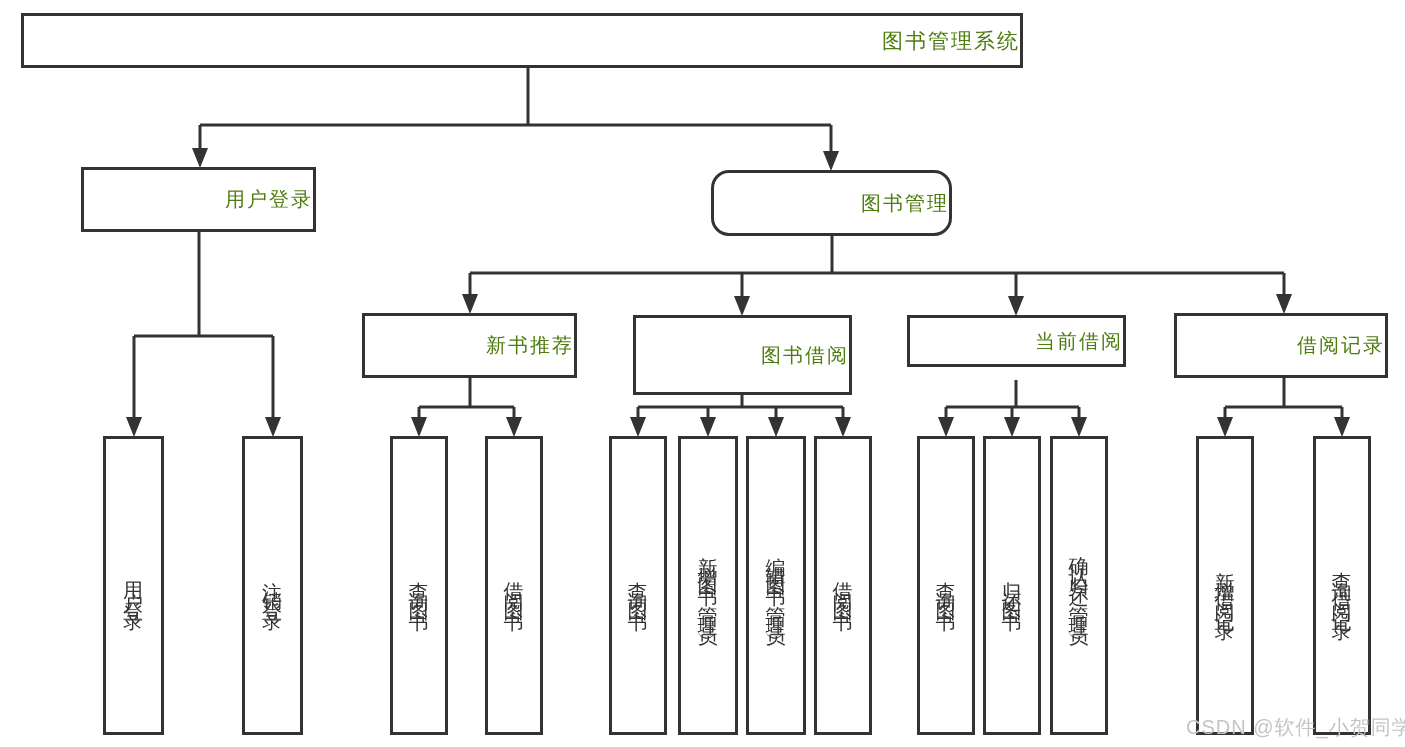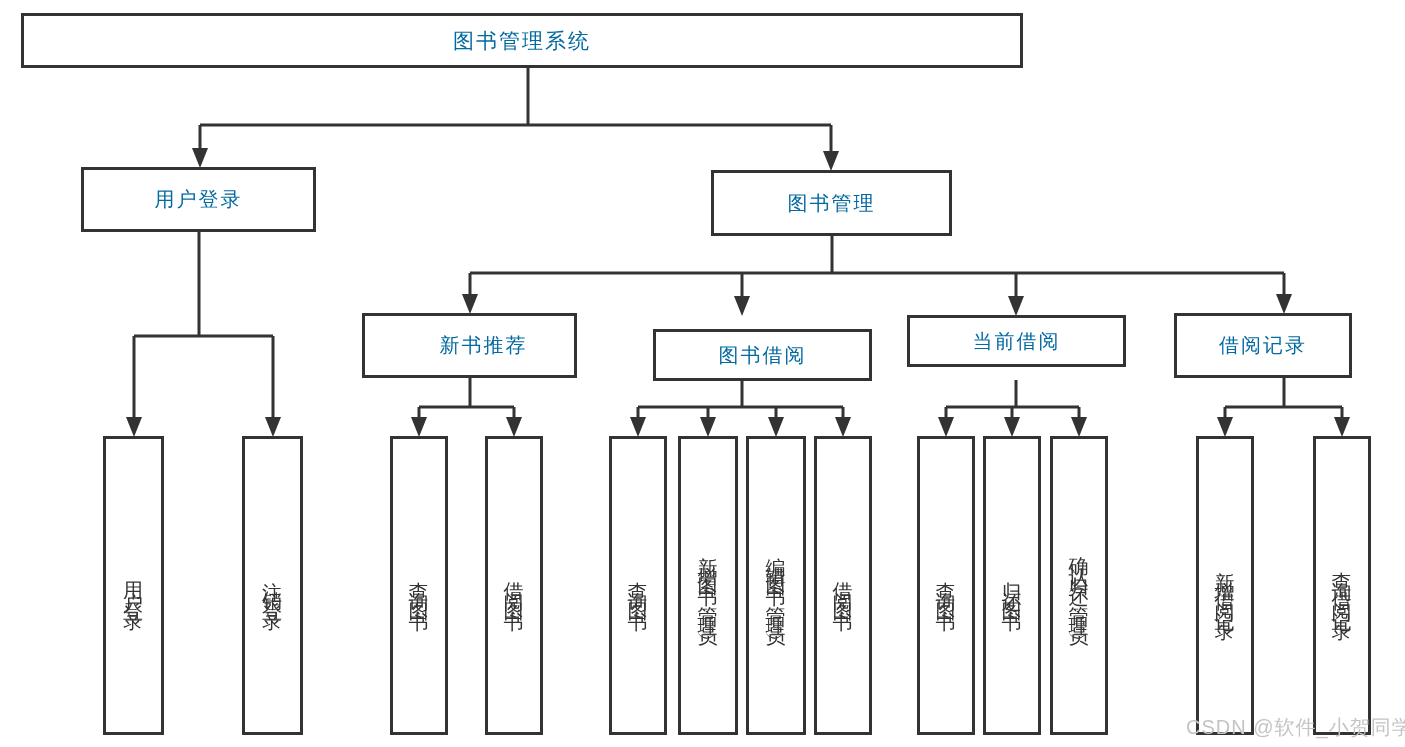--- a/index.html
+++ b/index.html
@@ -7,41 +7,41 @@
     position:relative;width:1405px;height:747px;background:#ffffff;overflow:hidden;
     font-family:"Liberation Sans","DejaVu Sans",sans-serif;
   }
   #connectors{position:absolute;left:0;top:0;width:1405px;height:747px;z-index:1;}
   #connectors path.ln{stroke:#333333;stroke-width:3;fill:none;}
   #connectors path.ah{fill:#333333;stroke:none;}
 
   .hnode{
     position:absolute;z-index:2;box-sizing:border-box;
     border:3px solid #333333;background:#ffffff;
-    display:flex;align-items:center;justify-content:center;
-    font-size:20px;color:#0369a1;letter-spacing:2px;white-space:nowrap;
+    display:flex;align-items:center;justify-content:flex-end;
+    font-size:20px;color:#4d7c0f;letter-spacing:2px;white-space:nowrap;
   }
   .vnode{
     position:absolute;z-index:2;box-sizing:border-box;top:436px;height:299px;
     border:3px solid #333333;background:#ffffff;
     display:flex;align-items:center;justify-content:center;
   }
   .vnode .lbl{
     writing-mode:vertical-rl;text-orientation:mixed;
     font-size:20px;letter-spacing:10px;line-height:1;color:#333333;white-space:nowrap;
   }
 
   
   #n-root          {left:21px;  top:13px;  width:1002px;height:55px;font-size:21px;}
   #n-user-login    {left:81px;  top:167px; width:235px; height:65px;}
-  #n-book-mgmt     {left:711px; top:170px; width:241px; height:66px;}
+  #n-book-mgmt     {left:711px; top:170px; width:241px; height:66px;border-radius:18px;}
   #n-new-book      {left:362px; top:313px; width:215px; height:65px;padding-left:28px;}
-  #n-book-borrow   {left:633px; top:329px; width:219px; height:52px;margin-left:20px;}
+  #n-book-borrow   {left:633px; top:315px; width:219px; height:80px;}
   #n-current-borrow{left:907px; top:315px; width:219px; height:52px;}
-  #n-borrow-record {left:1174px;top:313px; width:178px; height:65px;}
+  #n-borrow-record {left:1174px;top:313px; width:214px; height:65px;}
 
   
   #t1 {left:103px; width:61px;}
   #t2 {left:242px; width:61px;}
   #t3 {left:390px; width:58px;}
   #t4 {left:485px; width:58px;}
   #t5 {left:609px; width:58px;}
   #t6 {left:678px; width:60px;}
   #t7 {left:746px; width:60px;}
   #t8 {left:814px; width:58px;}

